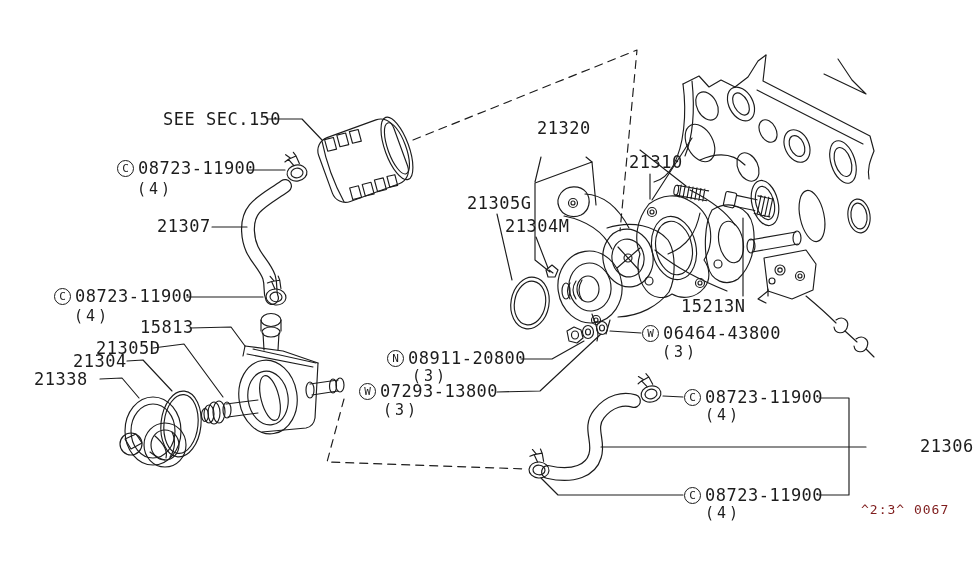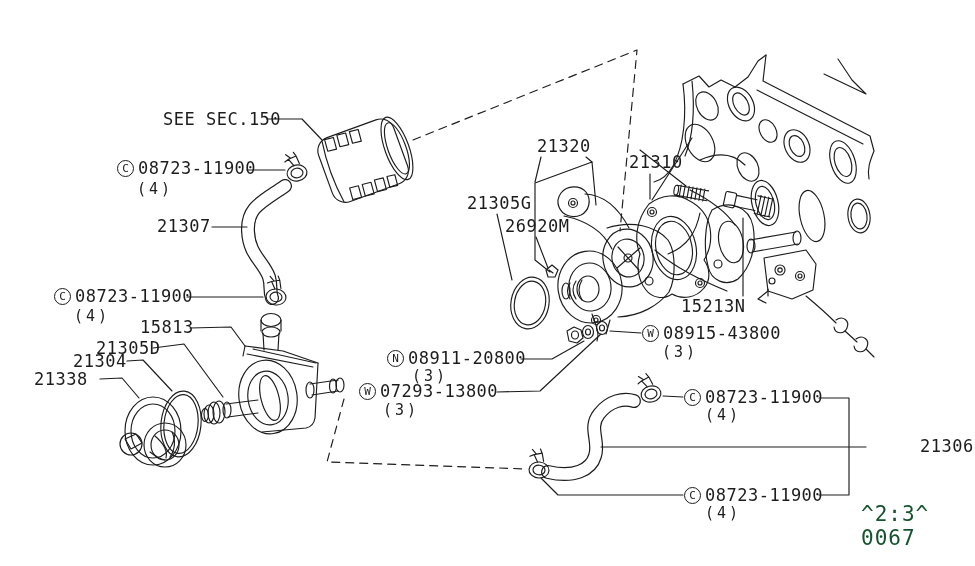--- a/index.html
+++ b/index.html
@@ -14,21 +14,21 @@
     font-size:17px;line-height:17px;color:#1c1c1c;white-space:nowrap;
     letter-spacing:0.5px;
   }
   .circ{
     display:inline-flex;align-items:center;justify-content:center;
     width:15px;height:15px;border:1.5px solid #1c1c1c;border-radius:50%;
     font-size:11px;line-height:11px;letter-spacing:0;flex:0 0 auto;
   }
   .qty{font-size:15px;letter-spacing:3px;}
   .code{
-    position:absolute;font-size:21px;color:#14532d;letter-spacing:1px;
+    position:absolute;font-size:13px;color:#7f1d1d;letter-spacing:1px;
   }
   .tO{fill:none;stroke:#1c1c1c;stroke-width:14;stroke-linecap:round;}
   .tI{fill:none;stroke:#ffffff;stroke-width:11.6;stroke-linecap:round;}
 </style>
 </head>
 <body>
 
 <div class="stage">
 
 <svg width="975" height="566" viewBox="0 0 975 566">
@@ -257,29 +257,29 @@
     <span class="circ">C</span>
     <span>08723-11900</span>
   </div>
   <div class="lbl qty" style="left:74px;top:308px">(4)</div>
 
   <div class="lbl" style="left:140px;top:319px">15813</div>
   <div class="lbl" style="left:96px;top:340px">21305D</div>
   <div class="lbl" style="left:73px;top:353px">21304</div>
   <div class="lbl" style="left:34px;top:371px">21338</div>
 
-  <div class="lbl" style="left:537px;top:138px">21320</div>
+  <div class="lbl" style="left:537px;top:120px">21320</div>
   <div class="lbl" style="left:629px;top:154px">21310</div>
   <div class="lbl" style="left:467px;top:195px">21305G</div>
-  <div class="lbl" style="left:505px;top:218px">26920M</div>
+  <div class="lbl" style="left:505px;top:218px">21304M</div>
   <div class="lbl" style="left:681px;top:298px">15213N</div>
 
   <div class="lbl" style="left:642px;top:325px">
     <span class="circ">W</span>
-    <span>08915-43800</span>
+    <span>06464-43800</span>
   </div>
   <div class="lbl qty" style="left:662px;top:344px">(3)</div>
 
   <div class="lbl" style="left:387px;top:350px">
     <span class="circ">N</span>
     <span>08911-20800</span>
   </div>
   <div class="lbl qty" style="left:412px;top:368px">(3)</div>
 
   <div class="lbl" style="left:359px;top:383px">

